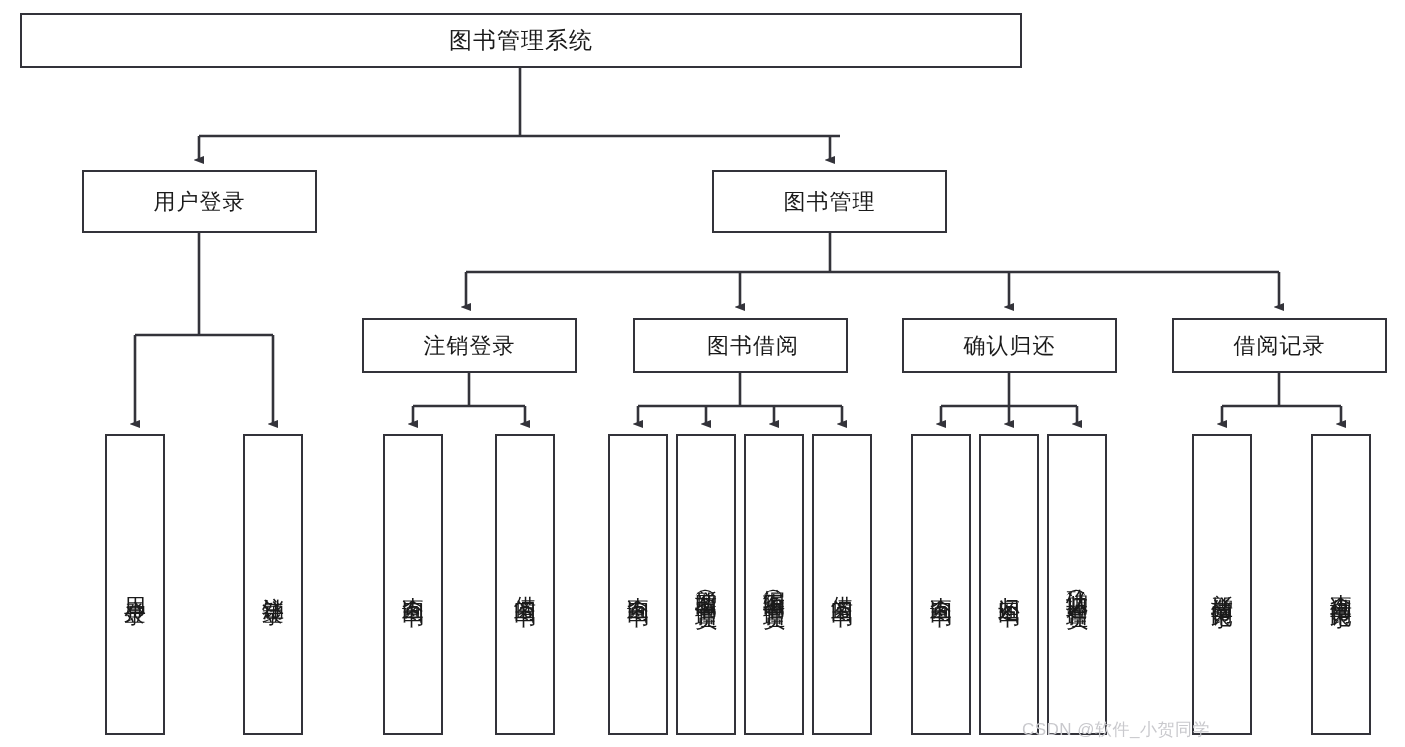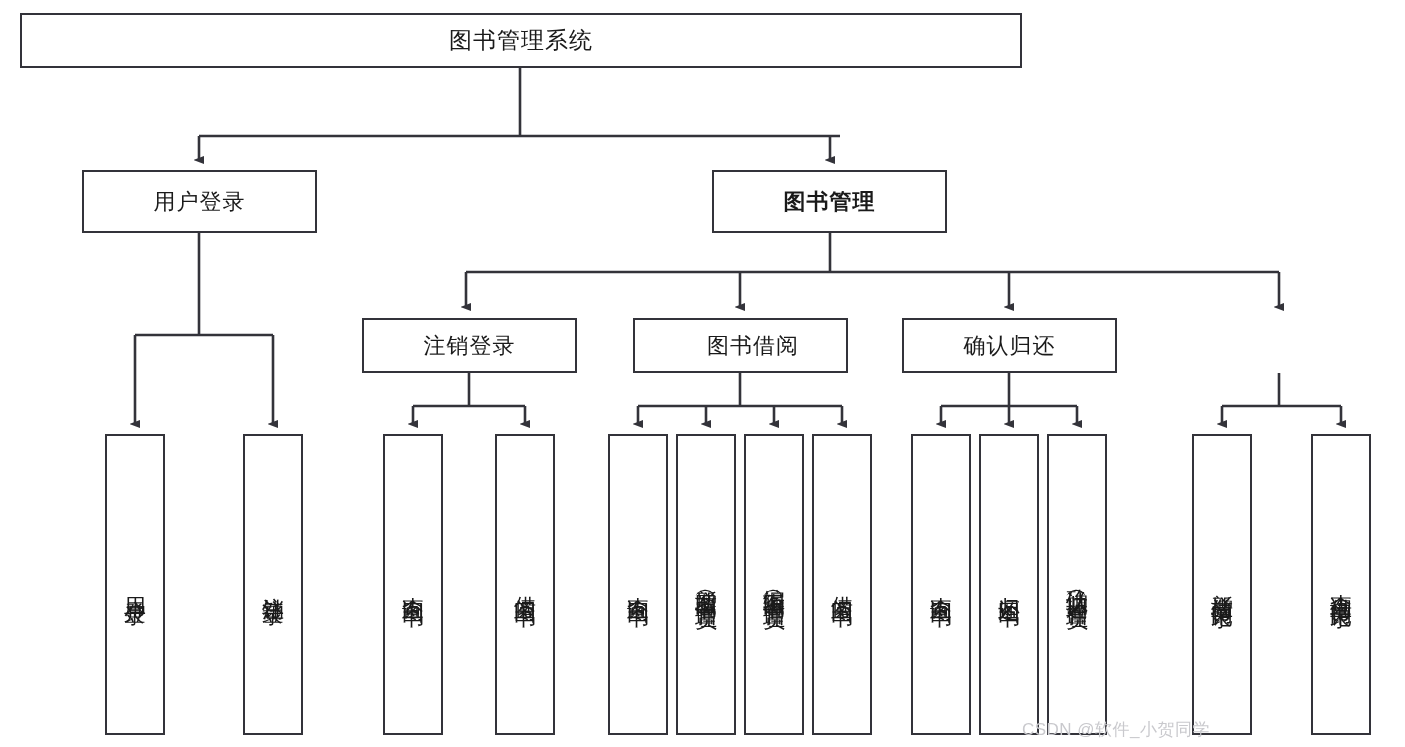--- a/index.html
+++ b/index.html
@@ -101,25 +101,26 @@
       <path d="M1279,373 L1279,406"></path>
       <path d="M1222,406 L1341,406"></path>
       <path d="M1222,406 L1222,424" marker-end="url(#arrow)"></path>
       <path d="M1341,406 L1341,424" marker-end="url(#arrow)"></path>
     </g>
   </svg>
 
   <div class="node h root" style="left:20px;top:13px;width:1002px;height:55px;">图书管理系统</div>
 
   <div class="node h" style="left:82px;top:170px;width:235px;height:63px;">用户登录</div>
-  <div class="node h" style="left:712px;top:170px;width:235px;height:63px;font-weight:bold;">图书管理</div>
+  <div class="node h" style="left:712px;top:170px;width:235px;height:63px;">图书管理</div>
 
   <div class="node h" style="left:362px;top:318px;width:215px;height:55px;">注销登录</div>
   <div class="node h" style="left:633px;top:318px;width:215px;height:55px;padding-left:25px;">图书借阅</div>
   <div class="node h" style="left:902px;top:318px;width:215px;height:55px;">确认归还</div>
+  <div class="node h" style="left:1172px;top:318px;width:215px;height:55px;">借阅记录</div>
 
   <div class="node v" style="left:105px;top:434px;width:60px;height:301px;">用户登录</div>
   <div class="node v" style="left:243px;top:434px;width:60px;height:301px;">注销登录</div>
 
   <div class="node v" style="left:383px;top:434px;width:60px;height:301px;">查询图书</div>
   <div class="node v" style="left:495px;top:434px;width:60px;height:301px;">借阅图书</div>
 
   <div class="node v" style="left:608px;top:434px;width:60px;height:301px;">查询图书</div>
   <div class="node v" style="left:676px;top:434px;width:60px;height:301px;">新增图书（管理员）</div>
   <div class="node v" style="left:744px;top:434px;width:60px;height:301px;">编辑图书（管理员）</div>

